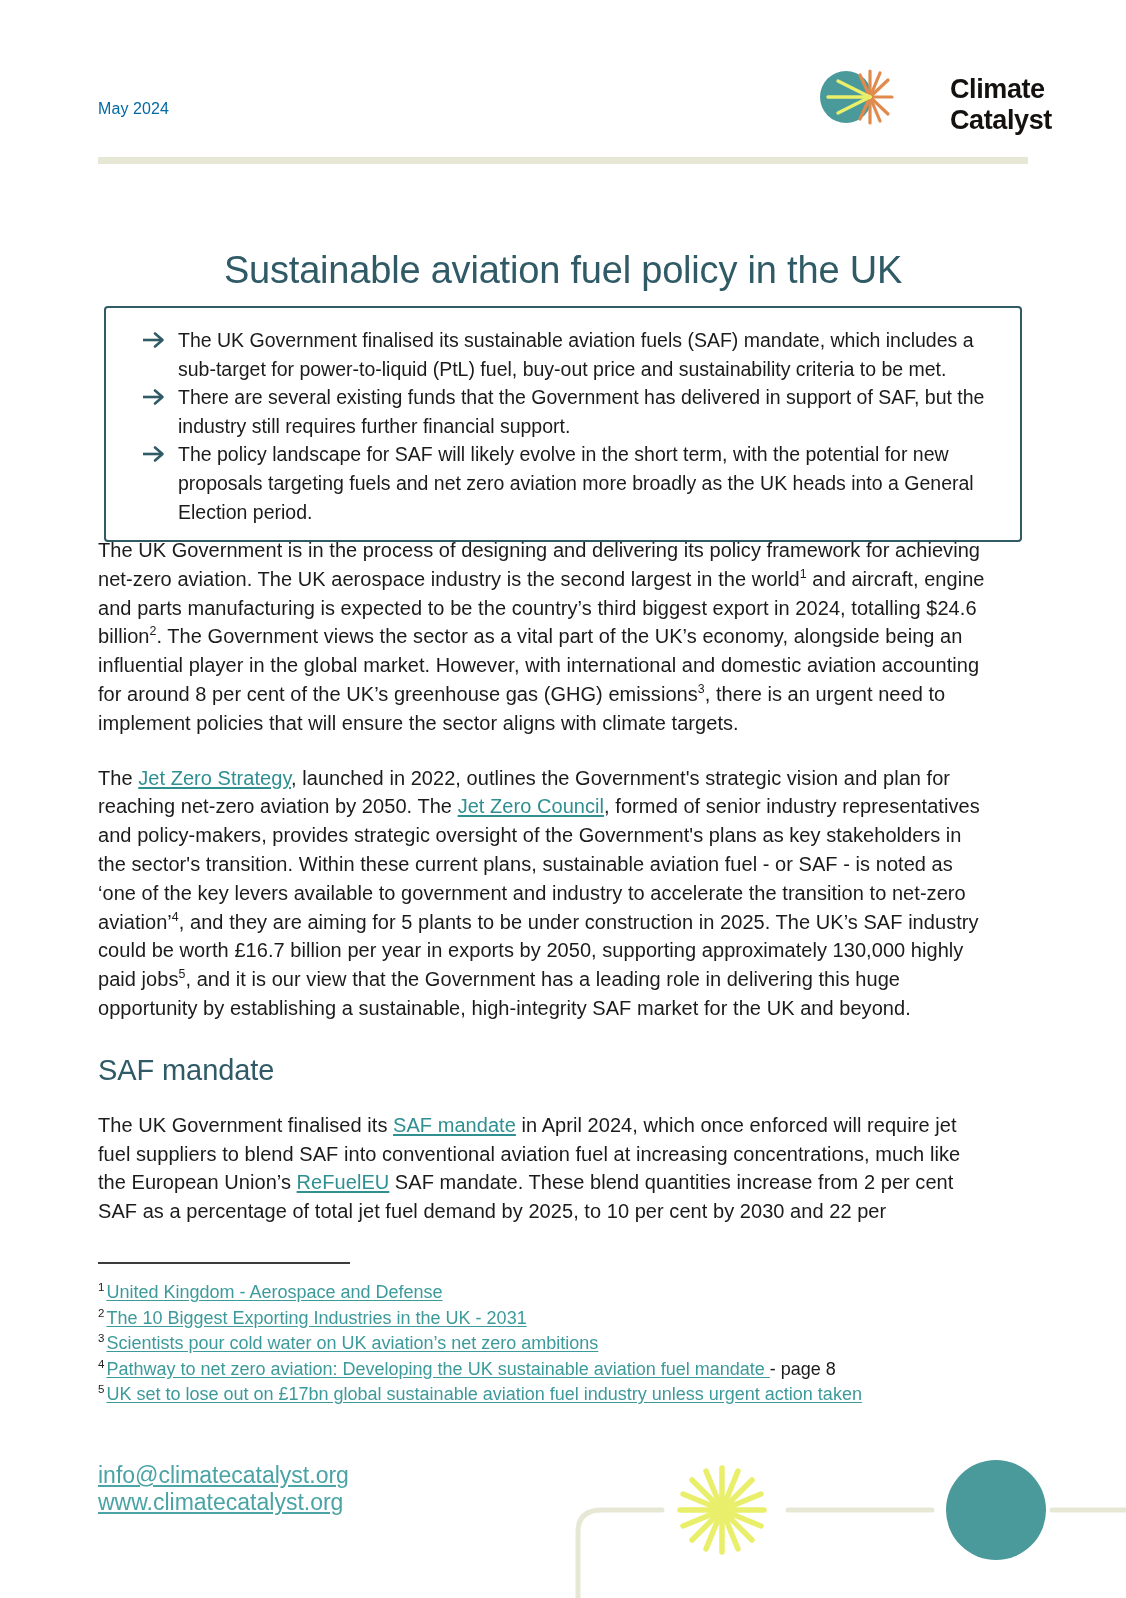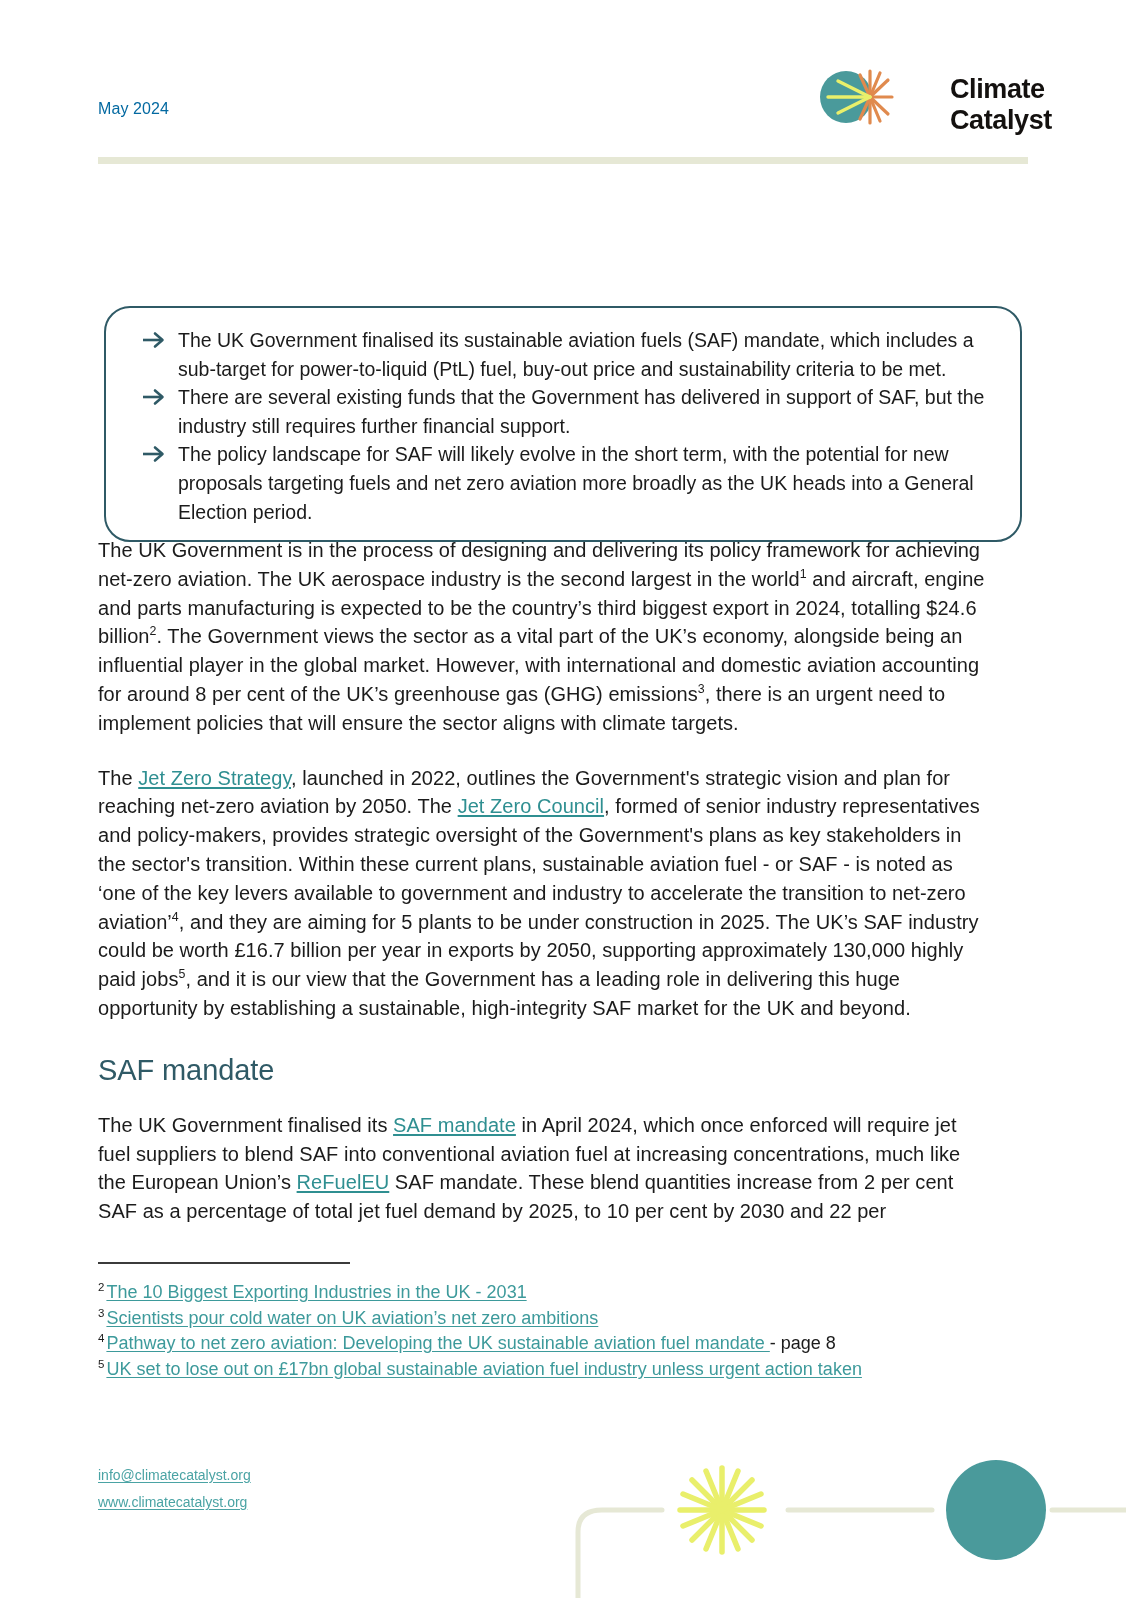--- a/index.html
+++ b/index.html
@@ -85,21 +85,21 @@
   }
 
   
   .callout {
     position: absolute;
     left: 104px;
     top: 306px;
     width: 918px;
     min-height: 208px;
     border: 2px solid #2f5a66;
-    border-radius: 26px;
+    border-radius: 4px;
     padding: 18px 26px 14px 20px;
   }
   .callout ul {
     list-style: none;
     margin: 0;
     padding: 0;
   }
   .callout li {
     position: relative;
     padding-left: 52px;
@@ -177,21 +177,21 @@
     line-height: 0;
     margin-right: 2px;
   }
   .footnote a.link { color: #3d9a9b; }
 
   
   .footer-links {
     position: absolute;
     left: 98px;
     top: 1462px;
-    font-size: 14px;
+    font-size: 23px;
     line-height: 27px;
   }
   .footer-links a {
     display: block;
     color: #4aa3a4;
     text-decoration: underline;
     text-underline-offset: 2px;
   }
   .footer-deco {
     position: absolute;
@@ -232,20 +232,21 @@
         </svg>
       </div>
       <div class="logo-wordmark">
         <div>Climate</div>
         <div>Catalyst</div>
       </div>
     </div>
   </div>
   <div class="header-rule"></div>
 
+  <h1 class="doc-title">Sustainable aviation fuel policy in the UK</h1>
 
   <div class="callout">
     <ul>
       <li>
         <span class="arrow-icon">
           <svg viewBox="0 0 24 22" width="24" height="22" aria-hidden="true">
             <line x1="1" y1="11" x2="19" y2="11" stroke="currentColor" stroke-width="2.6"></line>
             <polyline points="13,4.5 20.5,11 13,17.5" fill="none" stroke="currentColor" stroke-width="2.6" stroke-linecap="round" stroke-linejoin="round"></polyline>
           </svg>
         </span>
@@ -280,20 +281,21 @@
 
     <h2 class="section">SAF mandate</h2>
 
     <p class="body tight"><span>The UK Government finalised its </span><a class="link" href="#">SAF mandate</a><span> in April 2024, which once enforced will require jet fuel suppliers to blend SAF into conventional aviation fuel at increasing concentrations, much like the European Union’s </span><a class="link" href="#">ReFuelEU</a><span> SAF mandate. These blend quantities increase from 2 per cent SAF as a percentage of total jet fuel demand by 2025, to 10 per cent by 2030 and 22 per</span></p>
 
   </div>
 
   <div class="footnotes">
     <div class="footnote-rule"></div>
 
+    <div class="footnote"><span class="fn-num">1</span><a class="link" href="#">United Kingdom - Aerospace and Defense</a><span></span></div>
 
     <div class="footnote"><span class="fn-num">2</span><a class="link" href="#">The 10 Biggest Exporting Industries in the UK - 2031</a><span></span></div>
 
     <div class="footnote"><span class="fn-num">3</span><a class="link" href="#">Scientists pour cold water on UK aviation’s net zero ambitions</a><span></span></div>
 
     <div class="footnote"><span class="fn-num">4</span><a class="link" href="#">Pathway to net zero aviation: Developing the UK sustainable aviation fuel mandate </a><span>- page 8</span></div>
 
     <div class="footnote"><span class="fn-num">5</span><a class="link" href="#">UK set to lose out on £17bn global sustainable aviation fuel industry unless urgent action taken</a><span></span></div>
   </div>
 

